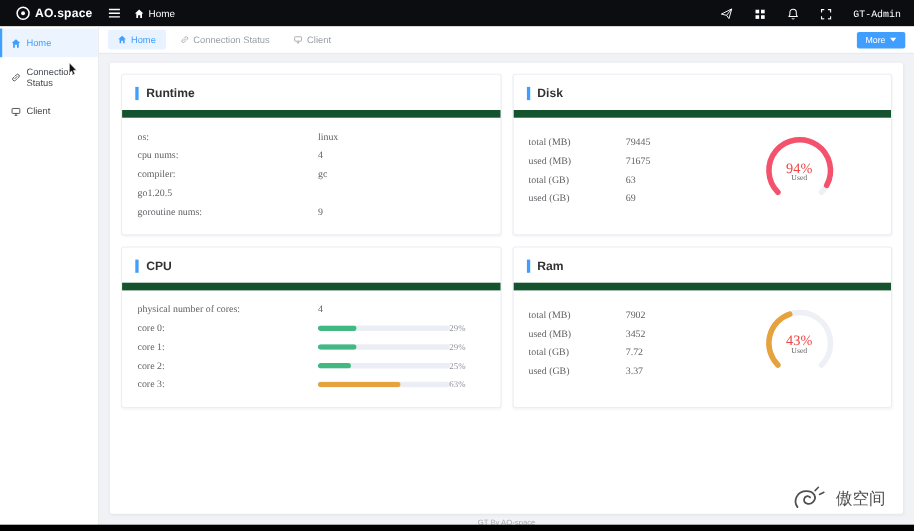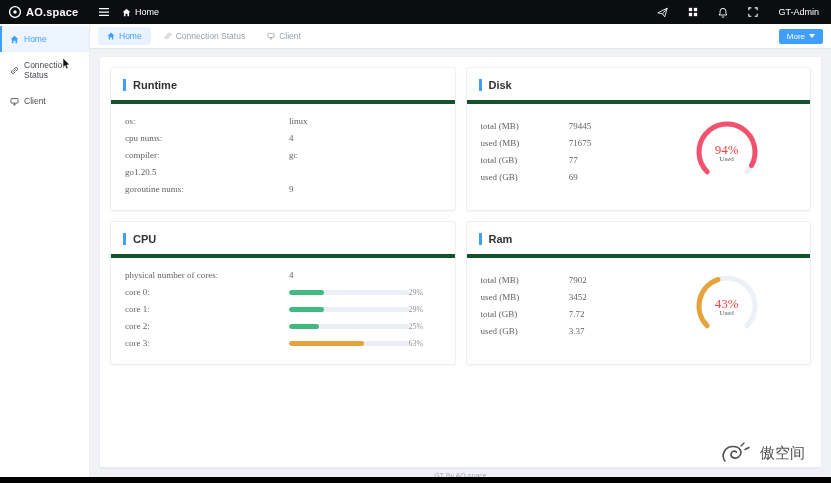--- a/index.html
+++ b/index.html
@@ -3,45 +3,45 @@
 <meta charset="utf-8">
 <style>
   * { box-sizing: border-box; }
   html,body { margin:0; padding:0; }
   body {
     width:831px; height:483px; overflow:hidden; position:relative;
     font-family:"Liberation Sans", sans-serif; background:#fff;
   }
   
   .topbar { height:24px; background:#0b0d11; display:flex; align-items:center; color:#fff; }
-  .logo { width:90px; display:flex; align-items:center; gap:4px; padding-left:8px; flex:0 0 auto; }
+  .logo { width:90px; display:flex; align-items:center; gap:4px; padding-left:8px; flex:0 0 auto;justify-content:center; }
   .logo-text { font-weight:bold; font-size:11px; letter-spacing:.2px; }
   .hamburger { margin-left:8px; display:flex; align-items:center; cursor:pointer; }
   .breadcrumb { display:flex; align-items:center; gap:4px; font-size:9px; margin-left:12px; cursor:pointer; }
-  .topbar-right { margin-left:auto; display:flex; align-items:flex-start; gap:20px; padding-right:12px; font-size:9px; }
+  .topbar-right { margin-left:auto; display:flex; align-items:flex-end; gap:20px; padding-right:12px; font-size:9px;font-family:Liberation Mono, monospace; }
   .tb-icon { display:flex; align-items:center; cursor:pointer; }
   .tb-user { cursor:pointer; }
   
   .body { display:flex; height:459px; }
   .sidebar { width:90px; background:#fff; border-right:1px solid #ededed; padding-top:2px; }
   .side-item { display:flex; align-items:center; gap:5px; font-size:8.5px; color:#45494f; padding:8px 8px; cursor:pointer; border-left:2px solid transparent; }
   .side-item.active { background:#ecf5ff; color:#409EFF; border-left-color:#409EFF; }
   .side-item .icn { display:flex; align-items:center; }
   .content { flex:1; display:flex; flex-direction:column; min-width:0; }
   
   .tabbar { height:25px; background:#fff; border-bottom:1px solid #e4e7ed; display:flex; align-items:center; padding:0 8px; gap:4px; }
   .tab { display:flex; align-items:center; gap:4px; font-size:8.5px; color:#9aa0a6; padding:4px 9px; border-radius:2px; cursor:pointer; }
   .tab.active { color:#409EFF; background:#e8f3ff; }
   .more-btn { margin-left:auto; background:#409EFF; color:#fff; font-size:8px; padding:3px 8px; border-radius:2px; display:flex; align-items:center; gap:4px; cursor:pointer; }
   
   .main { flex:1; background:#f0f2f5; padding:8px 10px 0; display:flex; flex-direction:column; min-height:0; }
   .panel { background:#fff; flex:1; border-radius:2px; box-shadow:0 1px 3px rgba(0,0,0,.06); padding:10px; }
   .grid { display:grid; grid-template-columns:1fr 1fr; gap:10px; }
   .card { border:1px solid #ebeef5; border-radius:3px; background:#fff; box-shadow:0 1px 2px rgba(0,0,0,.04); }
-  .card-header { padding:7px 12px; border-bottom:4px solid #14532d; }
+  .card-header { padding:7px 12px; border-bottom:7px solid #14532d; }
   .card-title { font-size:11px; font-weight:bold; color:#303133; border-left:3px solid #409EFF; padding-left:7px; }
   .card-body { padding:9px 14px 12px;font-family:Liberation Serif, serif; }
   .row { display:flex; font-size:9px; color:#606266; line-height:17px; }
   .row-label { width:52%; }
   .row-value { flex:1; }
   .split { display:flex; align-items:center; }
   .split .rows { width:56%; }
   .split .rows .row-label { width:50%; }
   .gauge-wrap { flex:1; display:flex; justify-content:center; }
   .gauge { position:relative; width:78px; height:78px; }
@@ -221,21 +221,21 @@
                   <div class="row">
                     <span class="row-label">total (MB)</span>
                     <span class="row-value">79445</span>
                   </div>
                   <div class="row">
                     <span class="row-label">used (MB)</span>
                     <span class="row-value">71675</span>
                   </div>
                   <div class="row">
                     <span class="row-label">total (GB)</span>
-                    <span class="row-value">77</span>
+                    <span class="row-value">63</span>
                   </div>
                   <div class="row">
                     <span class="row-label">used (GB)</span>
                     <span class="row-value">69</span>
                   </div>
                 </div>
               <div class="gauge-wrap">
                 <div class="gauge"><svg width="78" height="78" viewBox="0 0 78 78">
                       <path d="M19.20 58.80 A28 28 0 1 1 58.80 58.80" fill="none" stroke="#edf0f5" stroke-width="5" stroke-linecap="round"></path>
                       <path d="M19.20 58.80 A28 28 0 1 1 63.54 52.49" fill="none" stroke="#F4516C" stroke-width="5" stroke-linecap="round"></path>

